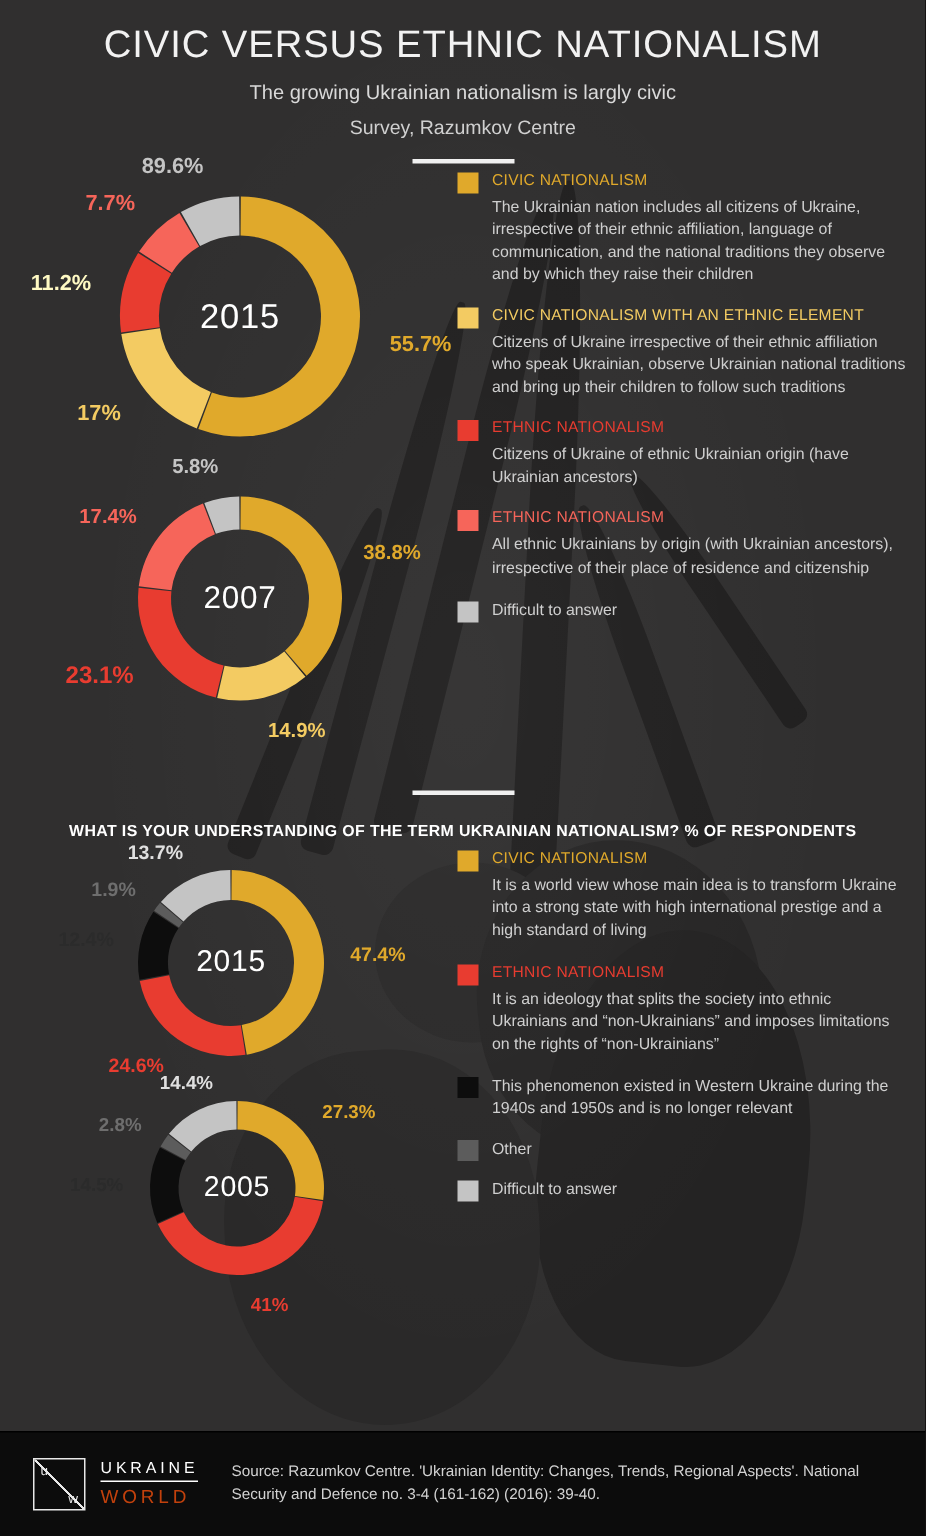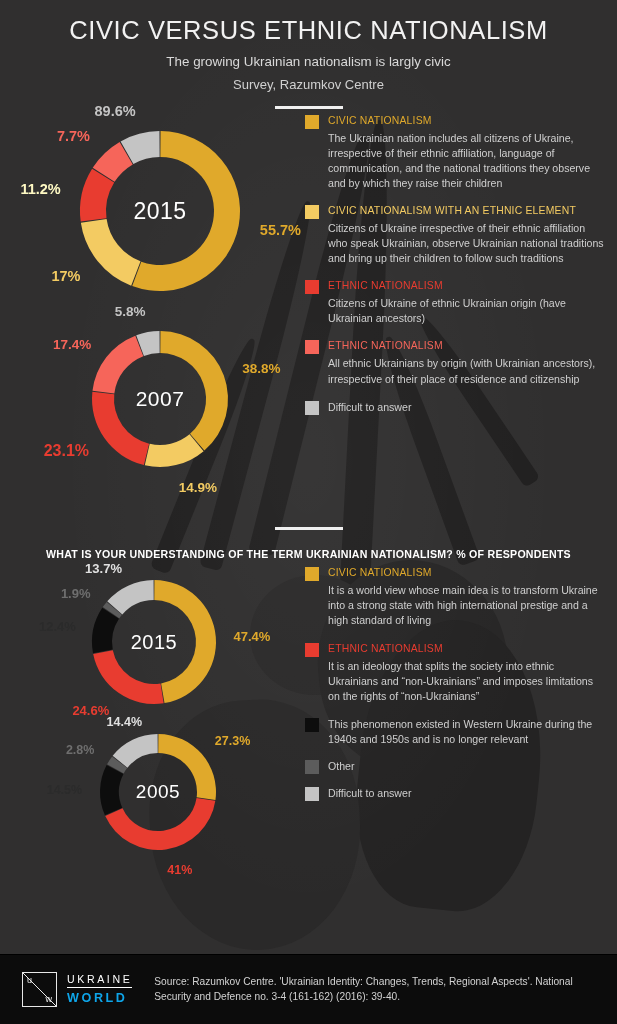--- a/index.html
+++ b/index.html
@@ -161,21 +161,21 @@
   }
   .logo-mark .w {
     position: absolute; right: 4px; bottom: 2px; font-size: 9px; color: #e8e8e8;
   }
   .logo-text { line-height: 1.15; }
   .logo-text .l1 {
     font-size: 10.6px; color: #fff; letter-spacing: 2.6px;
     border-bottom: 1.2px solid #fff; padding-bottom: 2px;
   }
   .logo-text .l2 {
-    font-size: 12.6px; color: #0ea5e9; font-weight: bold; letter-spacing: 2.6px; margin-top: 3px;
+    font-size: 12.6px; color: #c2410c; font-weight: normal; letter-spacing: 2.6px; margin-top: 3px;
   }
   .source {
     color: #d2d2d2; font-size: 10.2px; line-height: 1.45;
     margin-left: 22px; margin-right: 18px;
   }
 </style>
 </head>
 <body>
 
 <div id="infographic">

